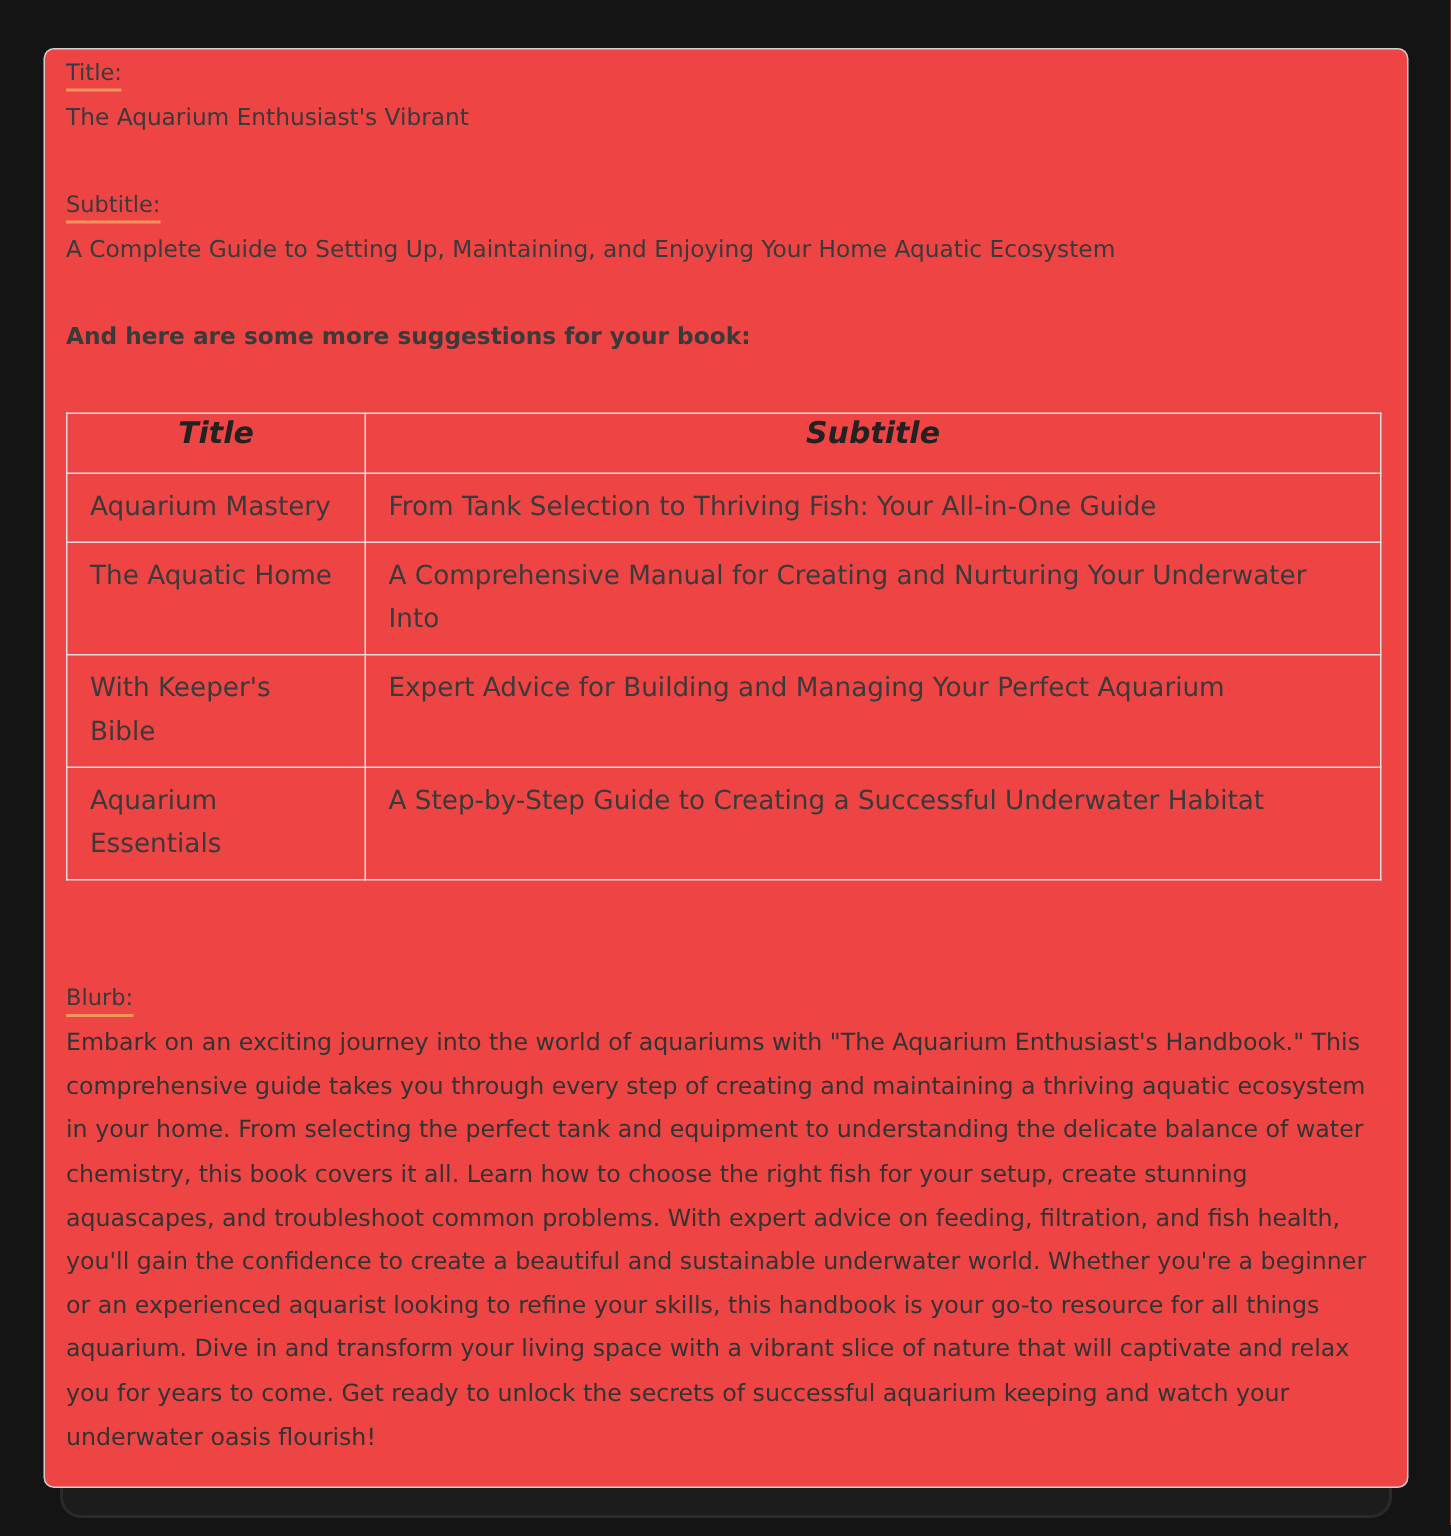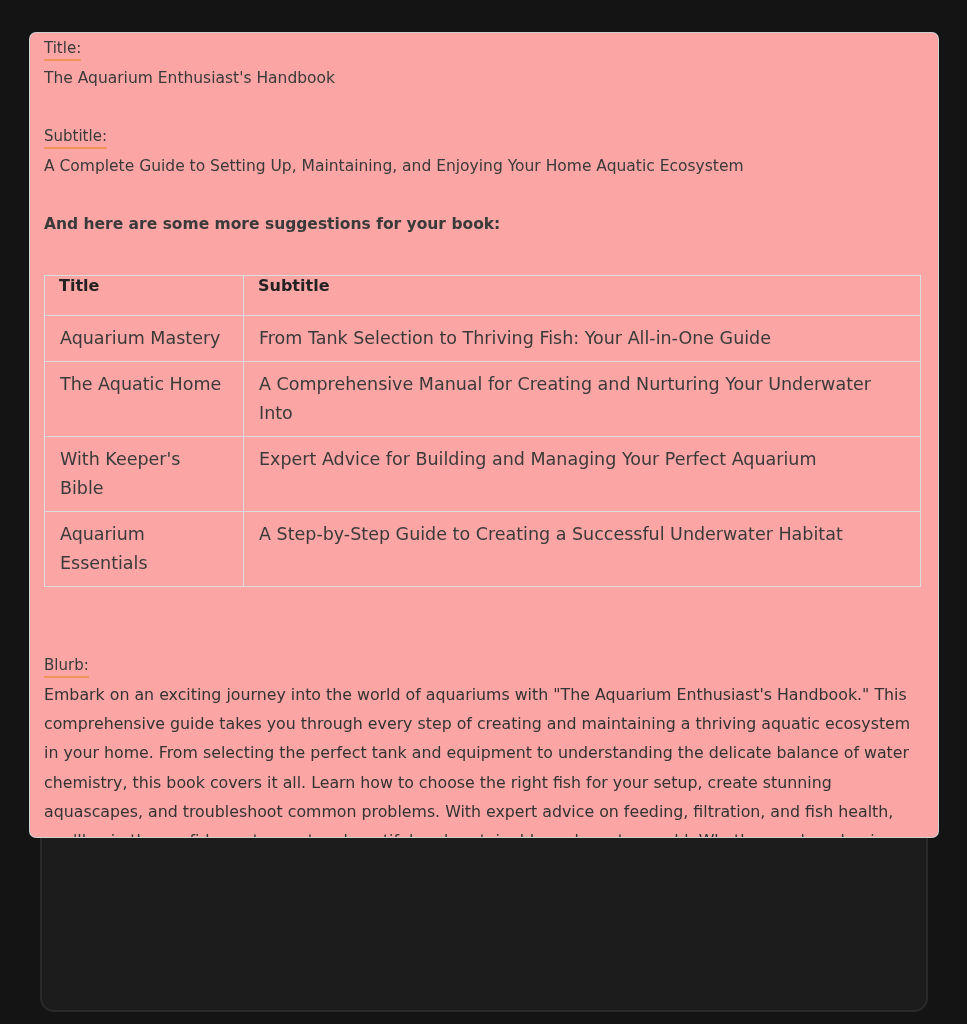--- a/index.html
+++ b/index.html
@@ -8,55 +8,55 @@
     background: #141414;
     font-family: "DejaVu Sans", sans-serif;
     position: relative;
   }
   .shadow-sheet {
     position: absolute; left: 40px; top: 40px; width: 884px; height: 968px;
     background: #1c1c1c; border-radius: 14px;
     border: 2px solid #2a2a2a;
   }
   .sheet {
-    position: absolute; left: 30px; top: 33px; width: 908px; height: 804px;
-    background: #fca5a5; border-radius: 6px;
+    position: absolute; left: 30px; top: 33px; width: 908px; height: 958px;
+    background: #ef4444; border-radius: 6px;
     box-shadow: 0 0 0 1px #cfcfcf;
     overflow: hidden;
   }
   .content { position: absolute; left: 14px; top: 4px; width: 878px; color: #3a3a3a; }
   .label {
     display: inline-block; font-size: 15px; line-height: 22px; color: #3a3a3a;
     border-bottom: 2px solid #f0955a; padding-bottom: 0; margin: 0;
   }
   .value { font-size: 15.5px; line-height: 22px; margin: 6px 0 0 0; color: #3a3a3a; }
   .gap1 { height: 36px; }
   .gap2 { height: 36px; }
   .para { font-size: 15.5px; line-height: 22px; margin: 0; font-weight: bold; }
   table {
     border-collapse: collapse; margin-top: 40px; width: 877px;
     font-size: 17.5px; color: #3a3a3a;
   }
   th, td { border: 1.5px solid #dddddd; text-align: left; vertical-align: top; }
-  th { font-weight: bold; height: 39px; padding: 0 14px; font-size: 16px; color: #222; }
+  th { font-weight: bold; text-align: center; height: 39px; padding: 0 14px; font-size: 20px; color: #222; font-style: italic; }
   td { padding: 8px 15px 8px 15px; line-height: 29px; }
   td.c1 { width: 168px; }
   .blurb-label-wrap { margin-top: 67px; }
   .blurb { font-size: 15.8px; line-height: 29.2px; margin: 2px 0 0 0; color: #333; }
 </style>
 </head>
 <body>
 
 <div class="shadow-sheet"></div>
 <div class="sheet">
   <div class="content">
 
     <div>
       <span class="label">Title:</span>
-      <p class="value">The Aquarium Enthusiast's Handbook</p>
+      <p class="value">The Aquarium Enthusiast's Vibrant</p>
     </div>
 
     <div class="gap1"></div>
 
     <div>
       <span class="label">Subtitle:</span>
       <p class="value">A Complete Guide to Setting Up, Maintaining, and Enjoying Your Home Aquatic Ecosystem</p>
     </div>
 
     <div class="gap2"></div>

